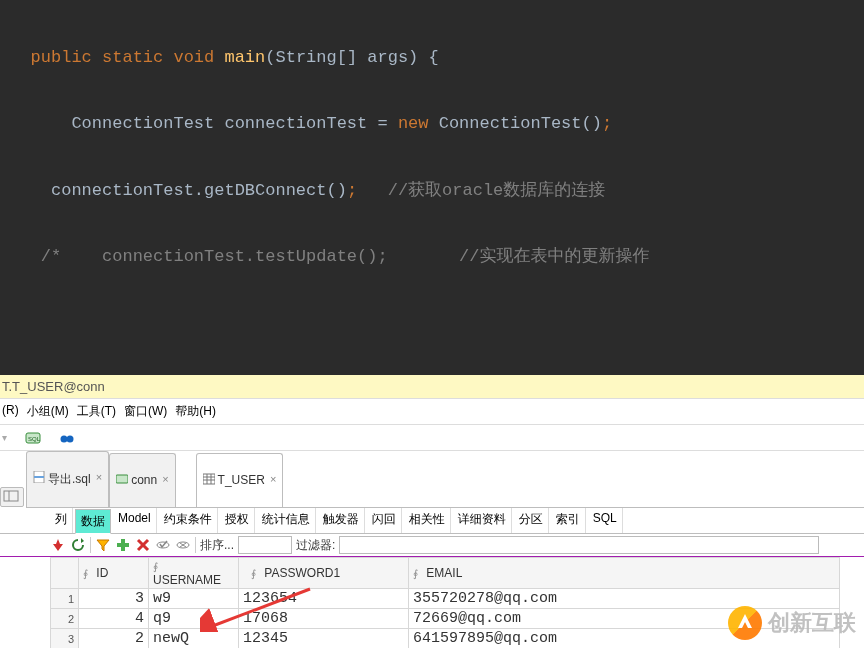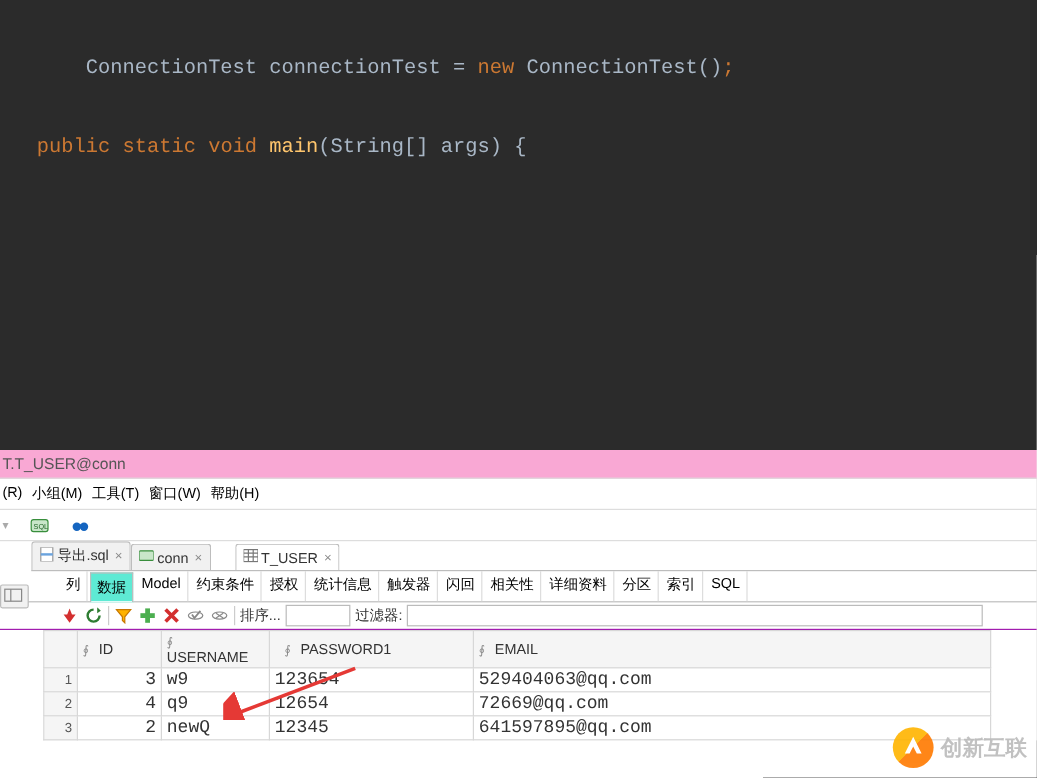--- a/index.html
+++ b/index.html
@@ -26,21 +26,21 @@
     .comment { color: #808080; }
     .code-line { padding-left: 0; }
     
     .db-section {
       background: #fff;
       font-family: "Microsoft YaHei", Tahoma, sans-serif;
       font-size: 12px;
       color: #333;
     }
     .db-title {
-      background: #f9a8d4;
+      background: #fef9c3;
       color: #555;
       padding: 4px 2px;
       font-size: 13px;
       border-bottom: 1px solid #ddd;
     }
     .menubar {
       display: flex;
       gap: 8px;
       padding: 4px 2px;
       border-bottom: 1px solid #ddd;
@@ -58,23 +58,22 @@
     .toolbar .ico { width: 16px; height: 16px; display: inline-flex; align-items: center; justify-content: center; }
     .tabbar {
       display: flex;
       border-bottom: 1px solid #bdbdbd;
       font-size: 12px;
       align-items: flex-end;
       margin-left: 26px;
     }
     .tabbar .tab {
       display: flex;
-      align-items: center;
       gap: 3px;
-      padding: 3px 6px;
+      padding: 19px 6px;
       border: 1px solid #bdbdbd;
       border-bottom: none;
       background: #f1f1f1;
       margin-right: 0;
       border-radius: 3px 3px 0 0;
     }
     .tabbar .tab.active { background: #fff; margin-left: 20px; }
     .tabbar .tab .close { color: #888; font-size: 11px; padding-left: 2px; }
     .subtabs {
       display: flex;
@@ -107,21 +106,21 @@
     .grid-toolbar .sep { width: 1px; height: 16px; background: #ccc; }
     .grid-toolbar .ico { width: 16px; height: 16px; display: inline-flex; align-items:center; justify-content:center;}
     .grid-toolbar input {
       border: 1px solid #bbb;
       height: 18px;
       font-size: 11px;
       padding: 0 3px;
     }
     .sort-input { width: 54px; }
     .filter-input { width: 480px; }
-    .table-wrap { margin-left: 36px; position: relative; }
+    .table-wrap { margin-left: 50px; position: relative; }
     table.data {
       border-collapse: collapse;
       font-family: "Courier New", monospace;
       font-size: 15px;
       width: 790px;
     }
     table.data th, table.data td {
       border: 1px solid #d7d7d7;
       padding: 1px 4px;
       text-align: left;
@@ -163,40 +162,42 @@
     }
     .watermark .logo {
       width: 34px; height: 34px;
       background: linear-gradient(135deg, #ffb400 50%, #ff7a00 50%);
       border-radius: 50%;
       position: relative;
     }
     .watermark .txt {
       color: #bbb;
       font-family: "Microsoft YaHei", sans-serif;
-      font-size: 18px;
+      font-size: 22px;
       font-weight: bold;
     }
     .stub-left {
       position: absolute;
       left: 0;
       top: 487px;
       width: 24px;
       height: 20px;
       border: 1px solid #bbb;
       background: #f1f1f1;
       border-radius: 2px;
     }
   </style>
 </head>
 <body>
 
 <div class="editor">
+<div class="code-line">   <span class="kw">public</span> <span class="kw">static</span> <span class="kw">void</span> <span class="method">main</span><span>(String[] args) {</span></div>
 <div class="code-line">       <span>ConnectionTest connectionTest = </span><span class="kw">new</span><span> ConnectionTest()</span><span class="kw">;</span></div>
-<div class="code-line">   <span class="kw">public</span> <span class="kw">static</span> <span class="kw">void</span> <span class="method">main</span><span>(String[] args) {</span></div>
+<div class="code-line">     <span>connectionTest.getDBConnect()</span><span class="kw">;</span>   <span class="comment">//获取oracle数据库的连接</span></div>
+<div class="code-line">    <span class="comment">/*    connectionTest.testUpdate();</span>       <span class="comment">//实现在表中的更新操作</span></div>
 <div class="code-line">  </div>
 
 
 
 
 
 </div>
 
 <div class="db-section">
   <div class="db-title">T.T_USER@conn</div>
@@ -343,27 +344,27 @@
           <th style="width:170px;padding-left:12px;"><span class="col-ico">∮</span> <span>PASSWORD1</span></th>
           <th><span class="col-ico">∮</span> <span>EMAIL</span></th>
         </tr>
       </thead>
       <tbody>
         <tr>
           <td class="rownum">1</td>
           <td style="text-align:right;">3</td>
           <td>w9</td>
           <td>123654</td>
-          <td>529404063@qq.com</td>
+          <td>355720278@qq.com</td>
         </tr>
         <tr>
           <td class="rownum">2</td>
           <td style="text-align:right;">4</td>
           <td>q9</td>
-          <td>12654</td>
+          <td>17068</td>
           <td>72669@qq.com</td>
         </tr>
         <tr>
           <td class="rownum">3</td>
           <td style="text-align:right;">2</td>
           <td>newQ</td>
           <td>12345</td>
           <td>641597895@qq.com</td>
         </tr>
       </tbody>

